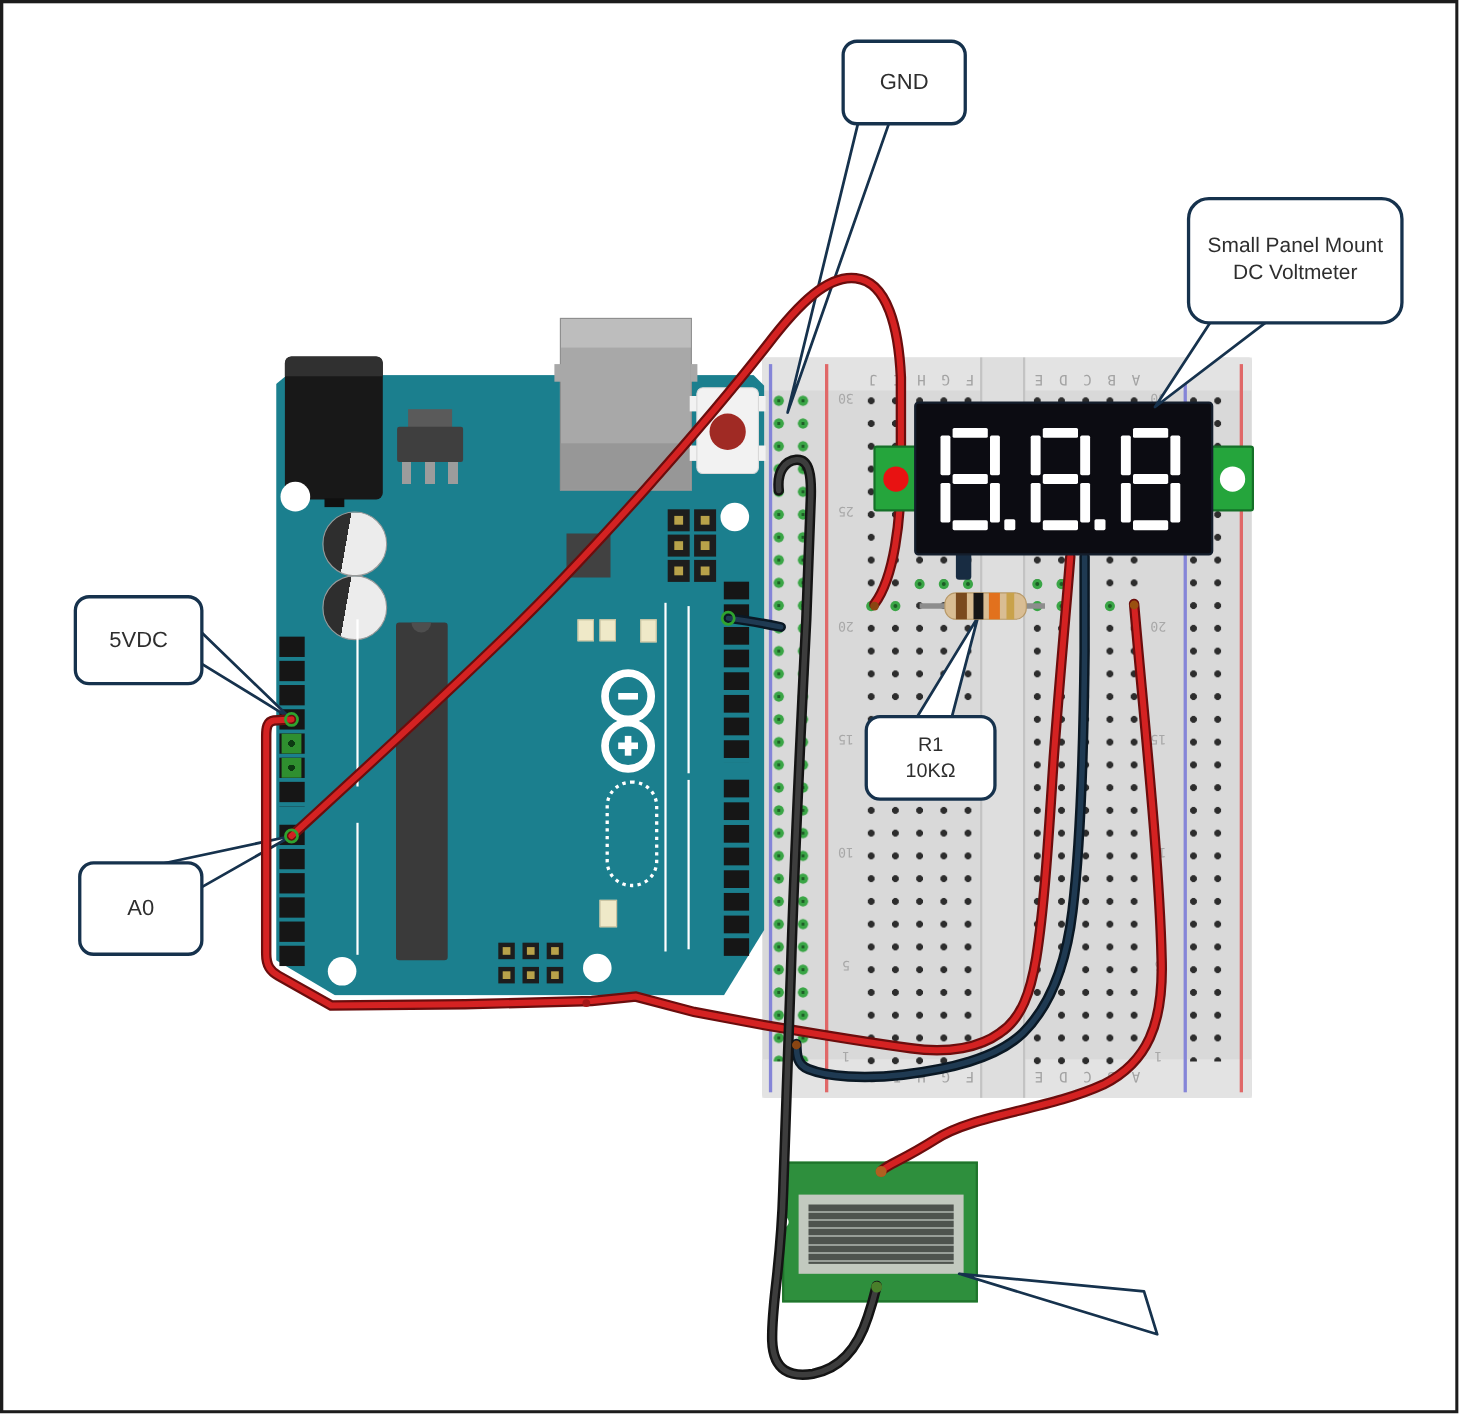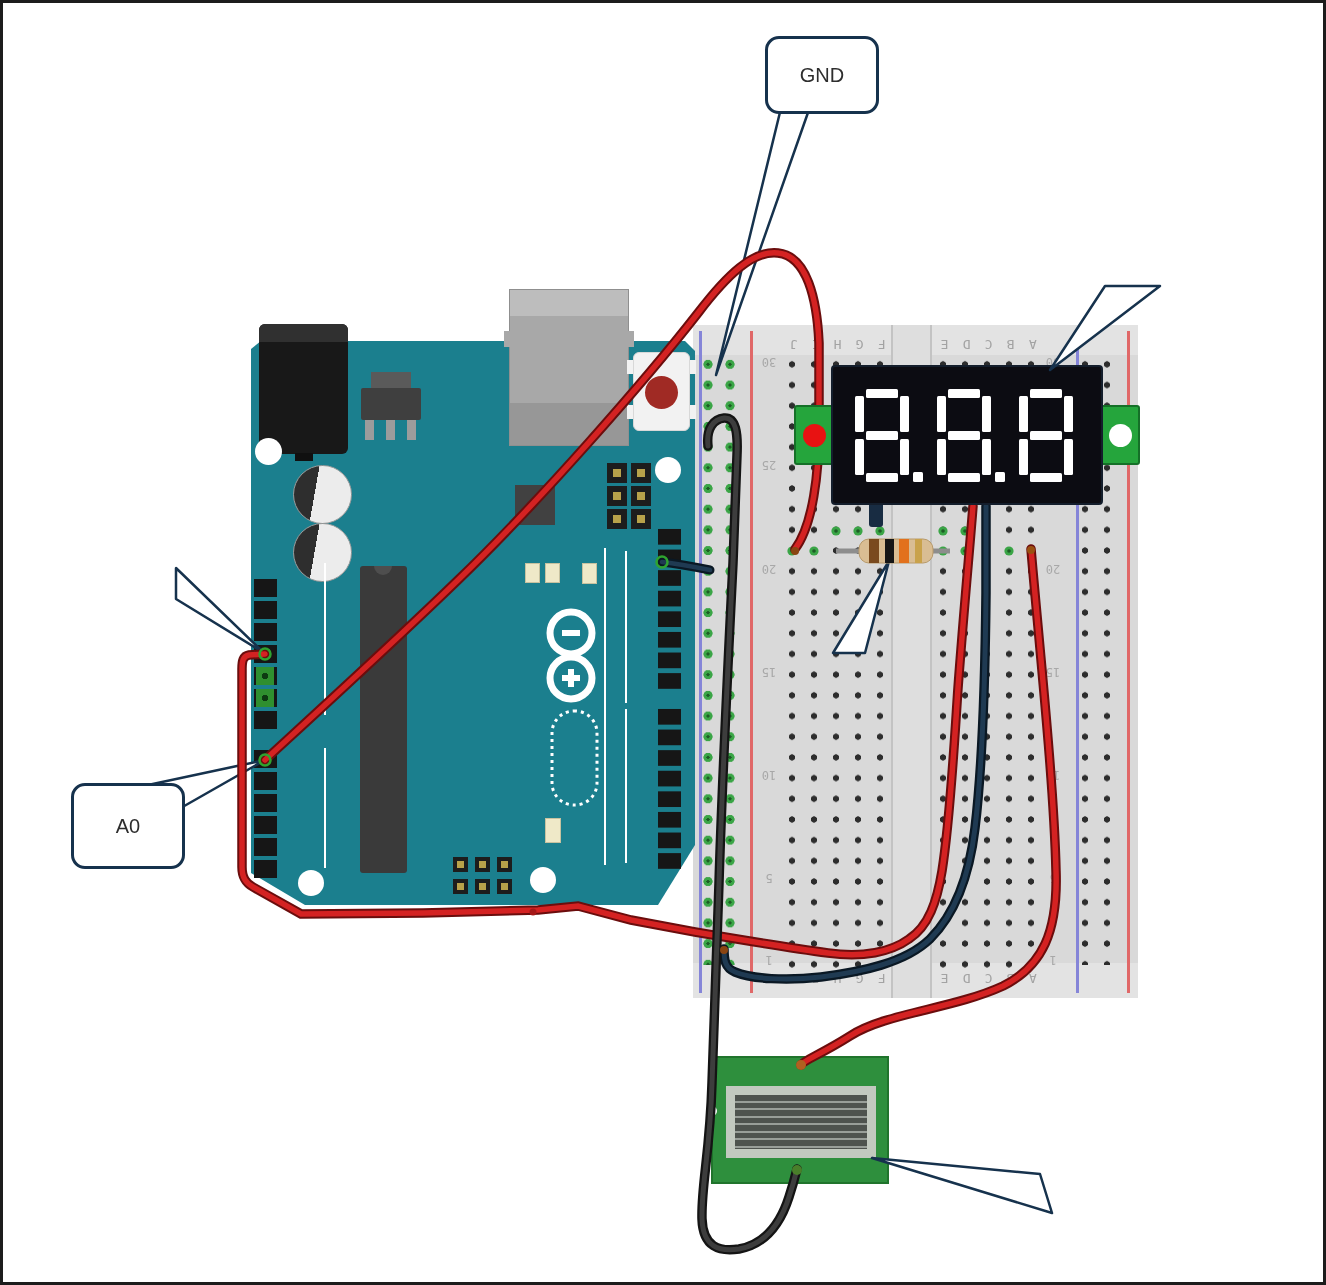--- a/index.html
+++ b/index.html
@@ -347,17 +347,28 @@
     </svg>
   </div>
 
   <svg class="layer z-top" width="1326" height="1285">
     <polygon points="1102,283 1157,283 1047,367" fill="#ffffff" stroke="#16324d" stroke-width="2.5" stroke-linejoin="round"></polygon>
   </svg>
 
   <div class="callout" style="left:762px;top:33px;width:108px;height:72px;">
     <span>GND</span>
   </div>
+  <div class="callout" style="left:1076px;top:176px;width:191px;height:110px;border-radius:20px;font-size:19px;">
+    <span>Small Panel Mount</span>
+    <span>DC Voltmeter</span>
+  </div>
+  <div class="callout" style="left:64px;top:538px;width:112px;height:76px;">
+    <span>5VDC</span>
+  </div>
   <div class="callout" style="left:68px;top:780px;width:108px;height:80px;">
     <span>A0</span>
   </div>
+  <div class="callout" style="left:783px;top:647px;width:114px;height:72px;font-size:18px;">
+    <span>R1</span>
+    <span>10KΩ</span>
+  </div>
 
 </div>
 
 </body></html>

